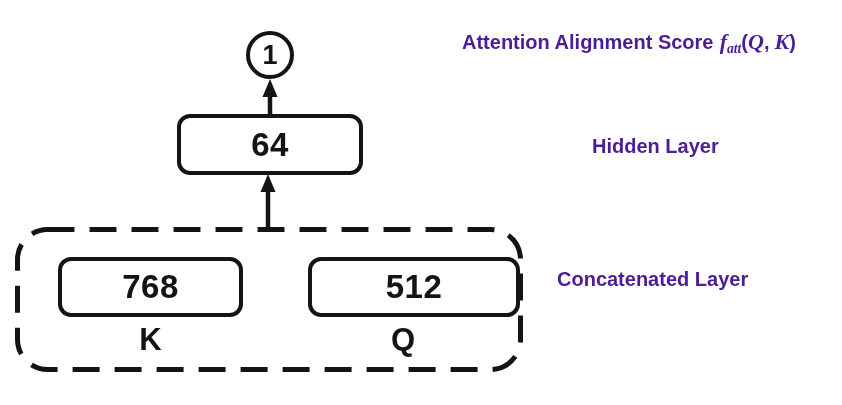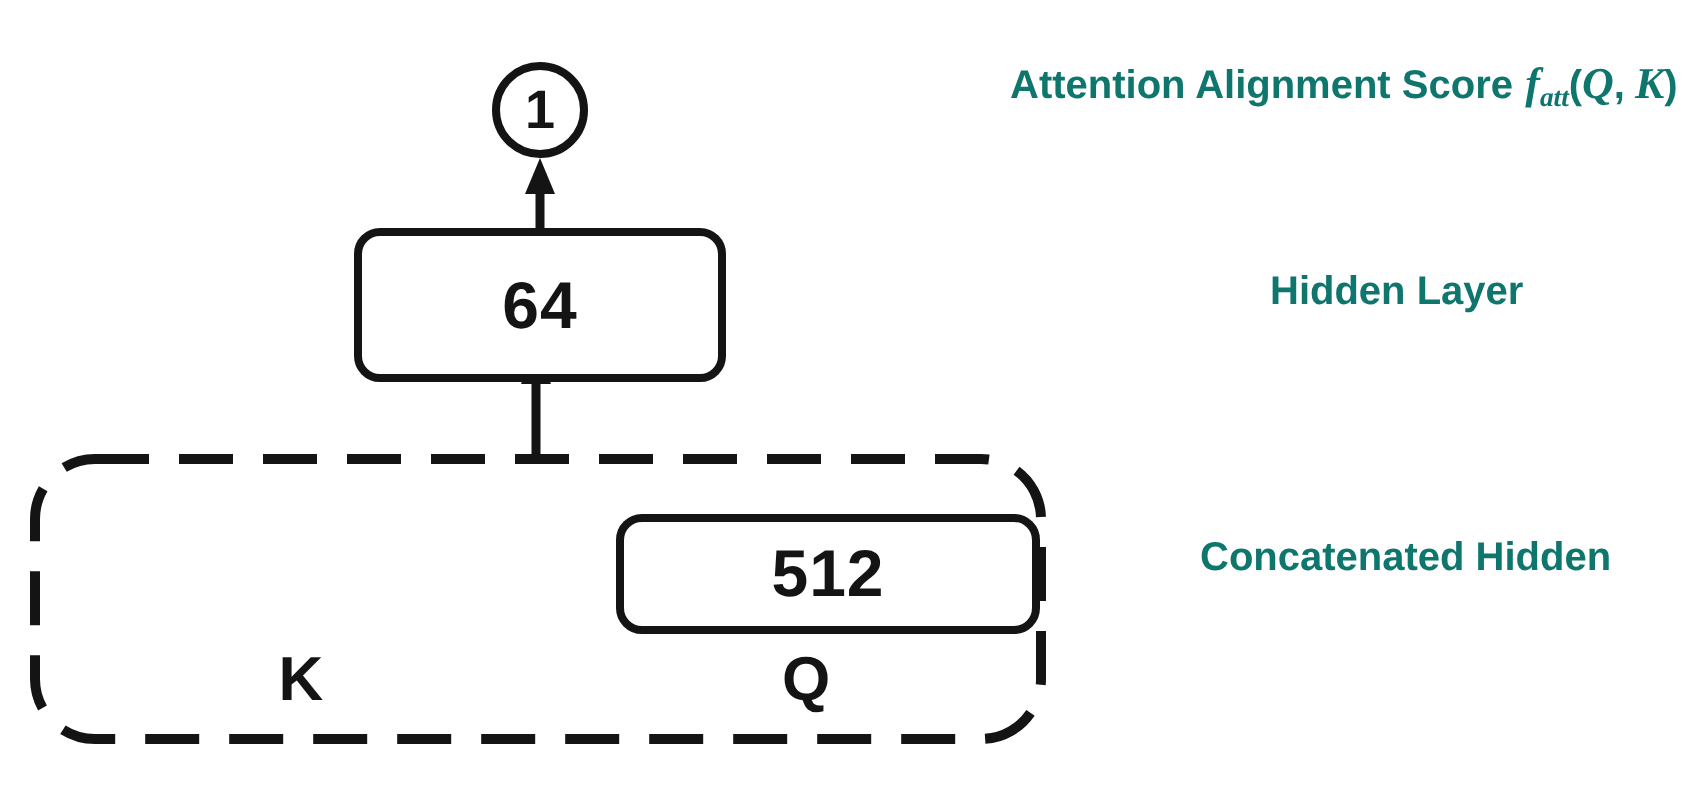--- a/index.html
+++ b/index.html
@@ -43,40 +43,39 @@
     height: 48px;
     border: 4px solid #141414;
     border-radius: 50%;
     background: #ffffff;
     display: flex;
     align-items: center;
     justify-content: center;
     font-weight: bold;
     font-size: 27px;
   }
-  .box-hidden { left: 177px; top: 114px; width: 186px; height: 77px; }
+  .box-hidden { left: 177px; top: 114px; width: 186px; height: 61px; }
   .box-k      { left: 58px;  top: 257px; width: 185px; height: 60px; }
   .box-q      { left: 308px; top: 257px; width: 212px; height: 60px; }
   .sub-label {
     position: absolute;
     text-align: center;
     font-weight: bold;
     font-size: 31px;
     line-height: 1.0;
   }
   .sub-label-k { left: 58px;  top: 324px; width: 185px; }
   .sub-label-q { left: 308px; top: 324px; width: 190px; }
   .side-label {
     position: absolute;
     font-weight: bold;
     font-size: 20px;
     line-height: 1.2;
     white-space: nowrap;
-    color: #0f766e;
-    margin-left: 43px;
+    color: #4c1d95;
   }
   .label-score  { left: 462px; top: 29px; }
   .label-hidden { left: 592px; top: 134px; }
   .label-concat { left: 557px; top: 267px; }
   .math {
     margin-left: 0.28em;
     font-family: "Liberation Serif", serif;
     font-style: italic;
     font-weight: bold;
     font-size: 22px;
@@ -116,30 +115,33 @@
   </svg>
 
   <div class="circle-node">
     <span>1</span>
   </div>
 
   <div class="node-box box-hidden">
     <span>64</span>
   </div>
 
+  <div class="node-box box-k">
+    <span>768</span>
+  </div>
 
   <div class="node-box box-q">
     <span>512</span>
   </div>
 
   <div class="sub-label sub-label-k">K</div>
 
   <div class="sub-label sub-label-q">Q</div>
 
   <div class="side-label label-score">
     <span>Attention Alignment Score</span><span class="math"><span>f</span><sub>att</sub><span class="paren">(</span><span>Q</span><span class="comma">,</span><span>K</span><span class="paren">)</span></span>
   </div>
 
   <div class="side-label label-hidden">Hidden Layer</div>
 
-  <div class="side-label label-concat">Concatenated Hidden</div>
+  <div class="side-label label-concat">Concatenated Layer</div>
 
 </div>
 
 </body></html>

